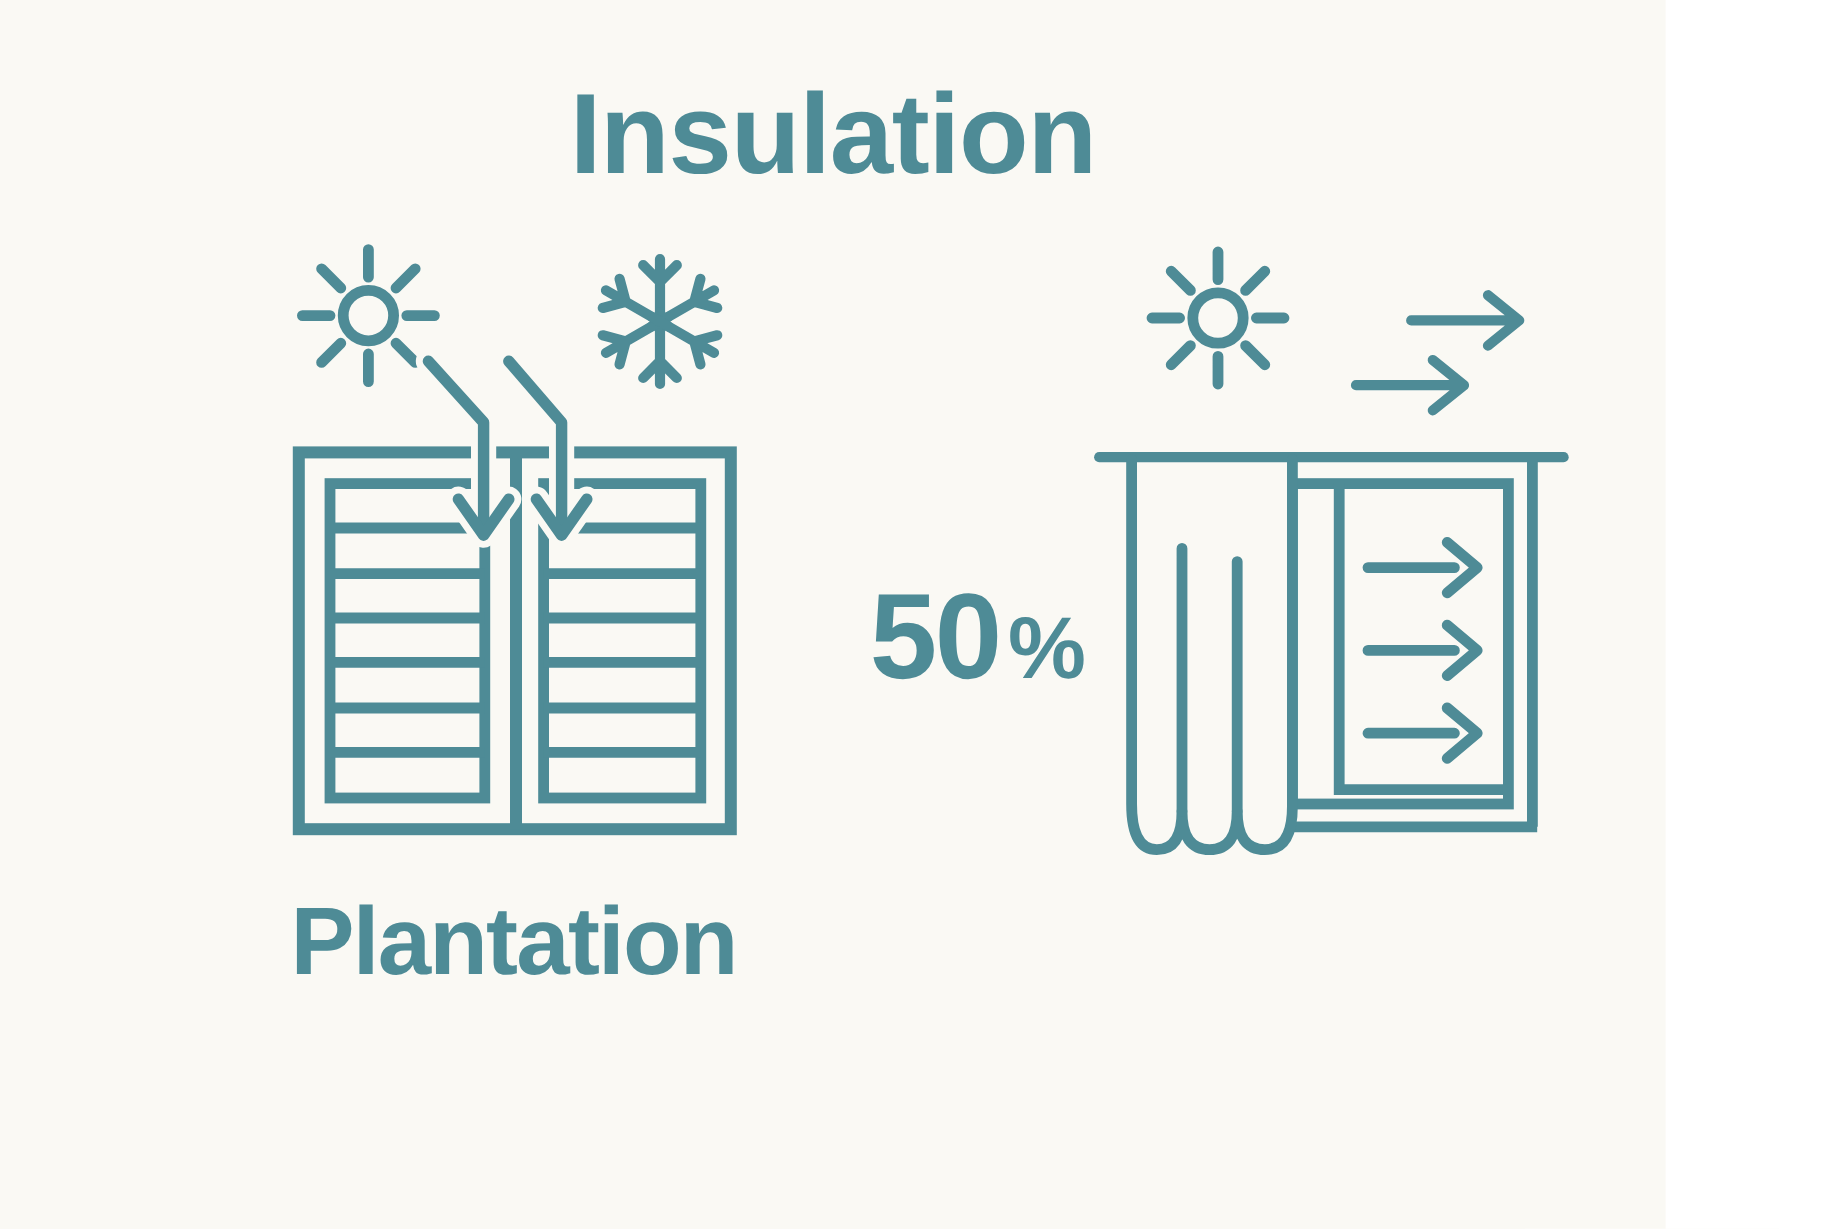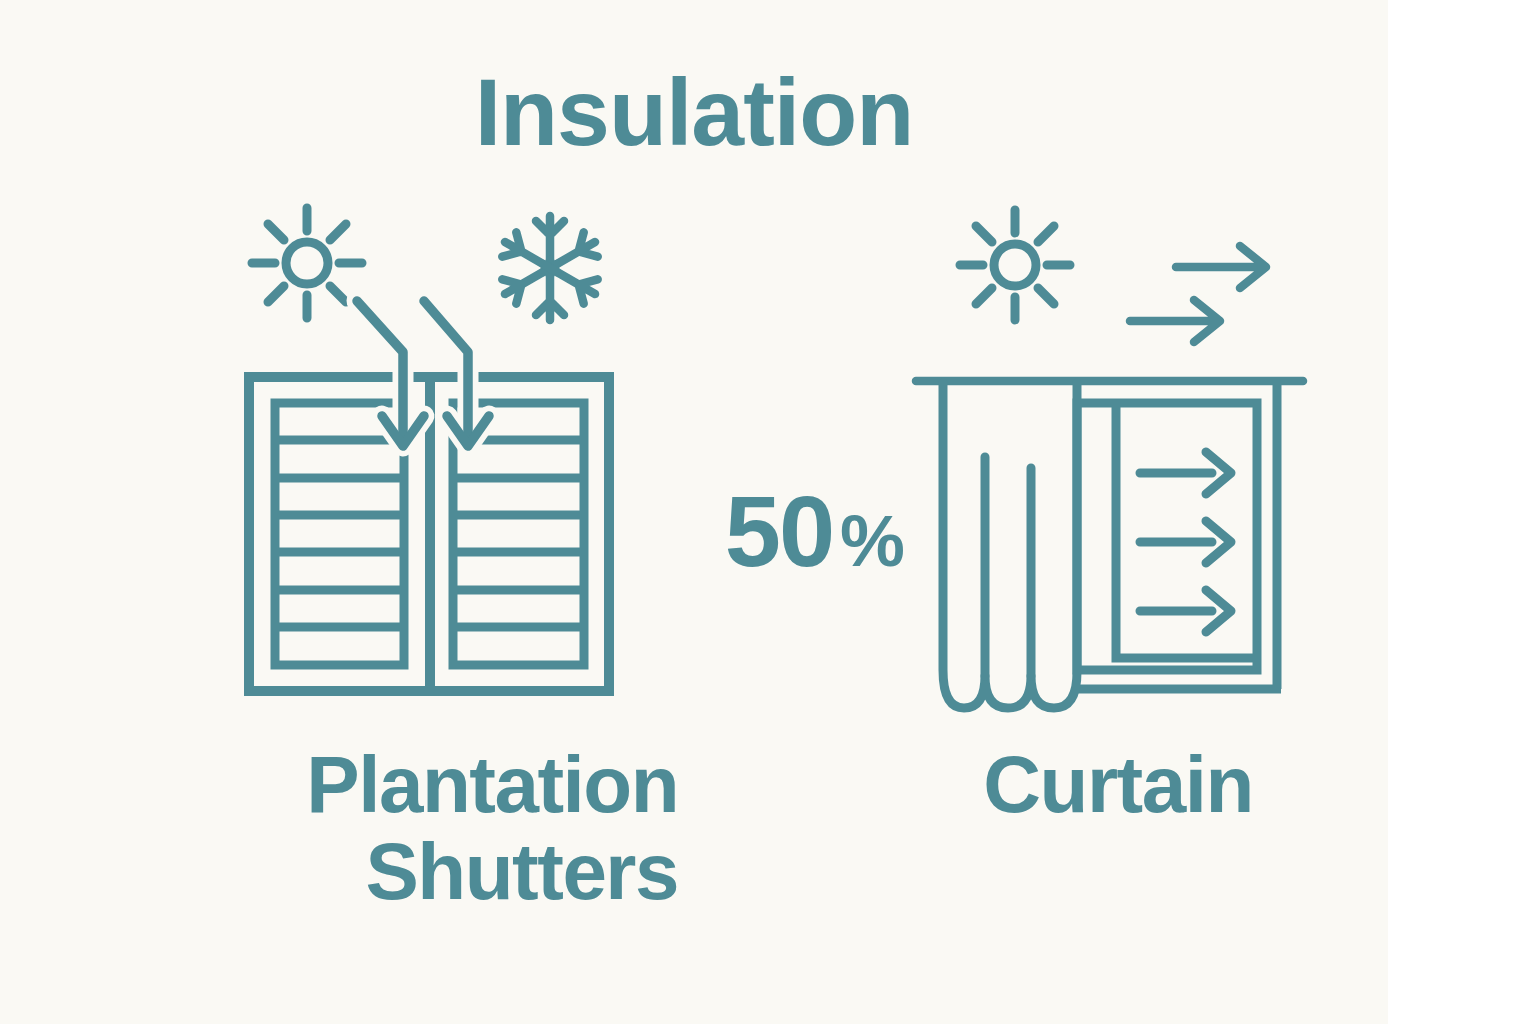--- a/index.html
+++ b/index.html
@@ -30,21 +30,21 @@
     display: flex; justify-content: flex-end; align-items: baseline;
     font-weight: bold; line-height: 1;
   }
   .stat-value { font-size: 101px; letter-spacing: -2px; }
   .stat-unit  { font-size: 73px; margin-left: 7px; }
   .label {
     position: absolute;
     font-weight: bold; text-align: center;
     font-size: 80px; line-height: 1.09; letter-spacing: -1.5px;
   }
-  .label-left  { top: 741px; left: 178px; width: 500px; text-align: right; }
+  .label-left  { top: 741px; left: 178px; width: 500px; }
   .label-right { top: 741px; left: 918px; width: 400px; }
 </style>
 </head>
 <body>
 
 <div class="canvas">
 
   <div class="title">Insulation</div>
 
   <svg class="art" viewBox="0 0 1536 1024" xmlns="http://www.w3.org/2000/svg">
@@ -136,18 +136,16 @@
     </g>
   </svg>
 
   <div class="stat">
     <span class="stat-value">50</span>
     <span class="stat-unit">%</span>
   </div>
 
   <div class="label label-left">
     <div>Plantation</div>
-    <div>Shutters</div>
   </div>
 
-  <div class="label label-right">Curtain</div>
 
 </div>
 
 </body></html>

